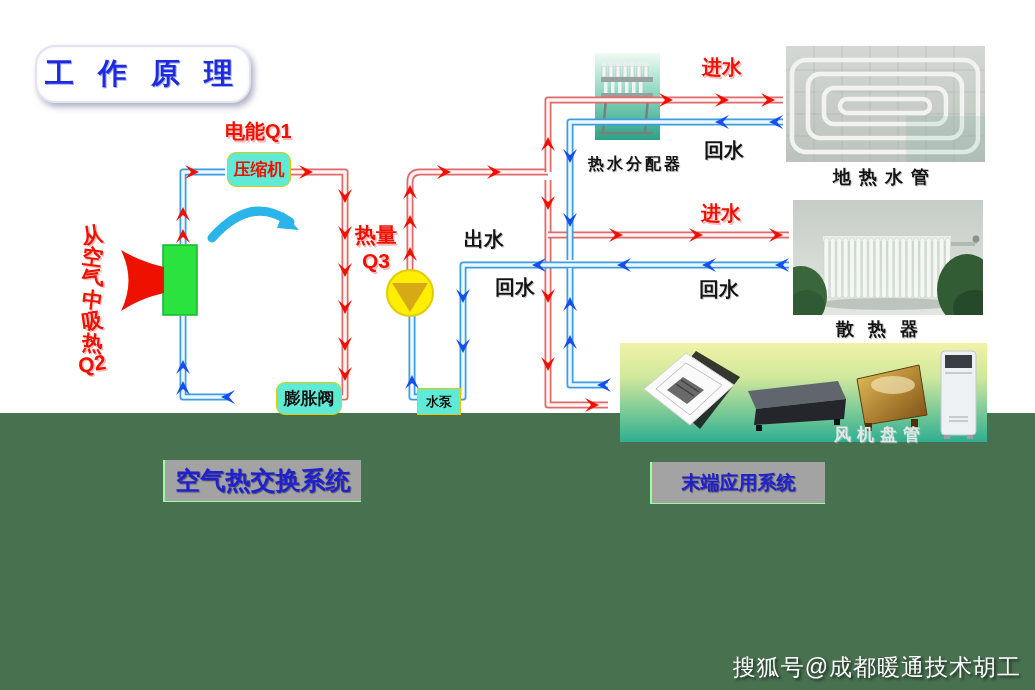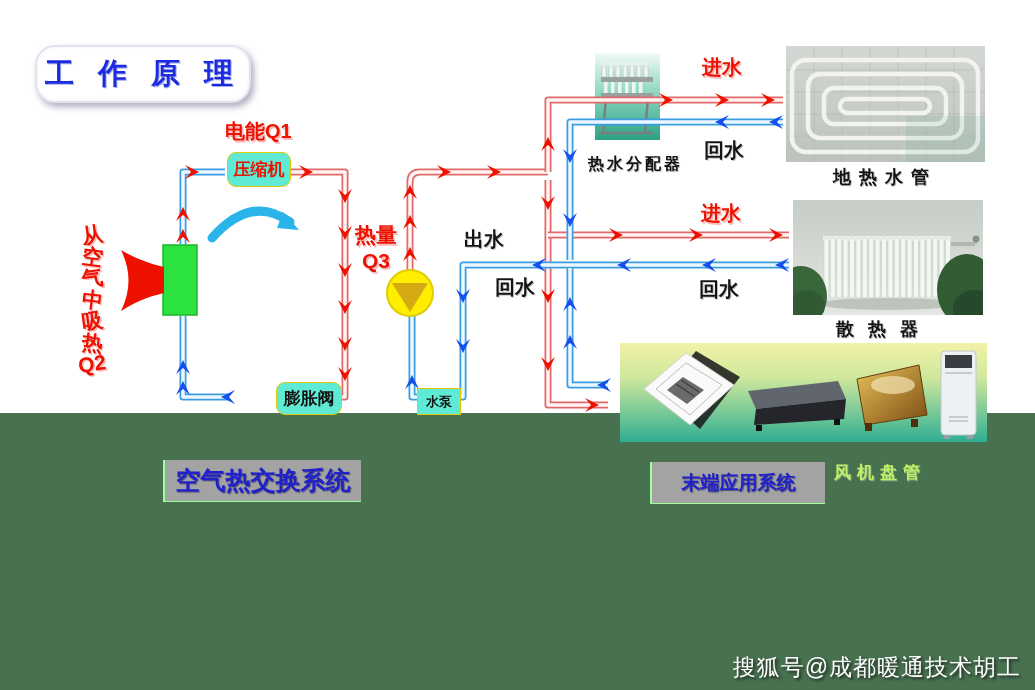--- a/index.html
+++ b/index.html
@@ -318,19 +318,19 @@
   <div class="t blk" style="left:464px;top:182px;font-size:20px;margin-top:44px;">出水</div>
   <div class="t blk" style="left:495px;top:274px;font-size:20px;">回水</div>
 
   <div class="t red" style="left:702px;top:54px;font-size:20px;">进水</div>
   <div class="t blk" style="left:704px;top:137px;font-size:20px;">回水</div>
   <div class="t blk" style="left:588px;top:154px;font-size:16px;letter-spacing:3px;">热水分配器</div>
   <div class="t blk" style="left:833px;top:165px;font-size:18px;letter-spacing:8px;">地热水管</div>
   <div class="t red" style="left:701px;top:200px;font-size:20px;">进水</div>
   <div class="t blk" style="left:699px;top:276px;font-size:20px;">回水</div>
   <div class="t blk" style="left:836px;top:317px;font-size:18px;letter-spacing:14px;">散热器</div>
-  <div class="t" style="left:834px;top:461px;font-size:17px;letter-spacing:6px;color:#bef264;text-shadow:1px 1px 0 rgba(255,255,255,.28);">风机盘管</div>
+  <div class="t" style="left:834px;top:423px;font-size:17px;letter-spacing:6px;color:#e5e5e5;text-shadow:1px 1px 0 rgba(255,255,255,.28);">风机盘管</div>
 
   <div class="sys" id="sys1">空气热交换系统</div>
   <div class="sys" id="sys3">末端应用系统</div>
 
   <div id="watermark">搜狐号@成都暖通技术胡工</div>
 </div>
 
 </body></html>

